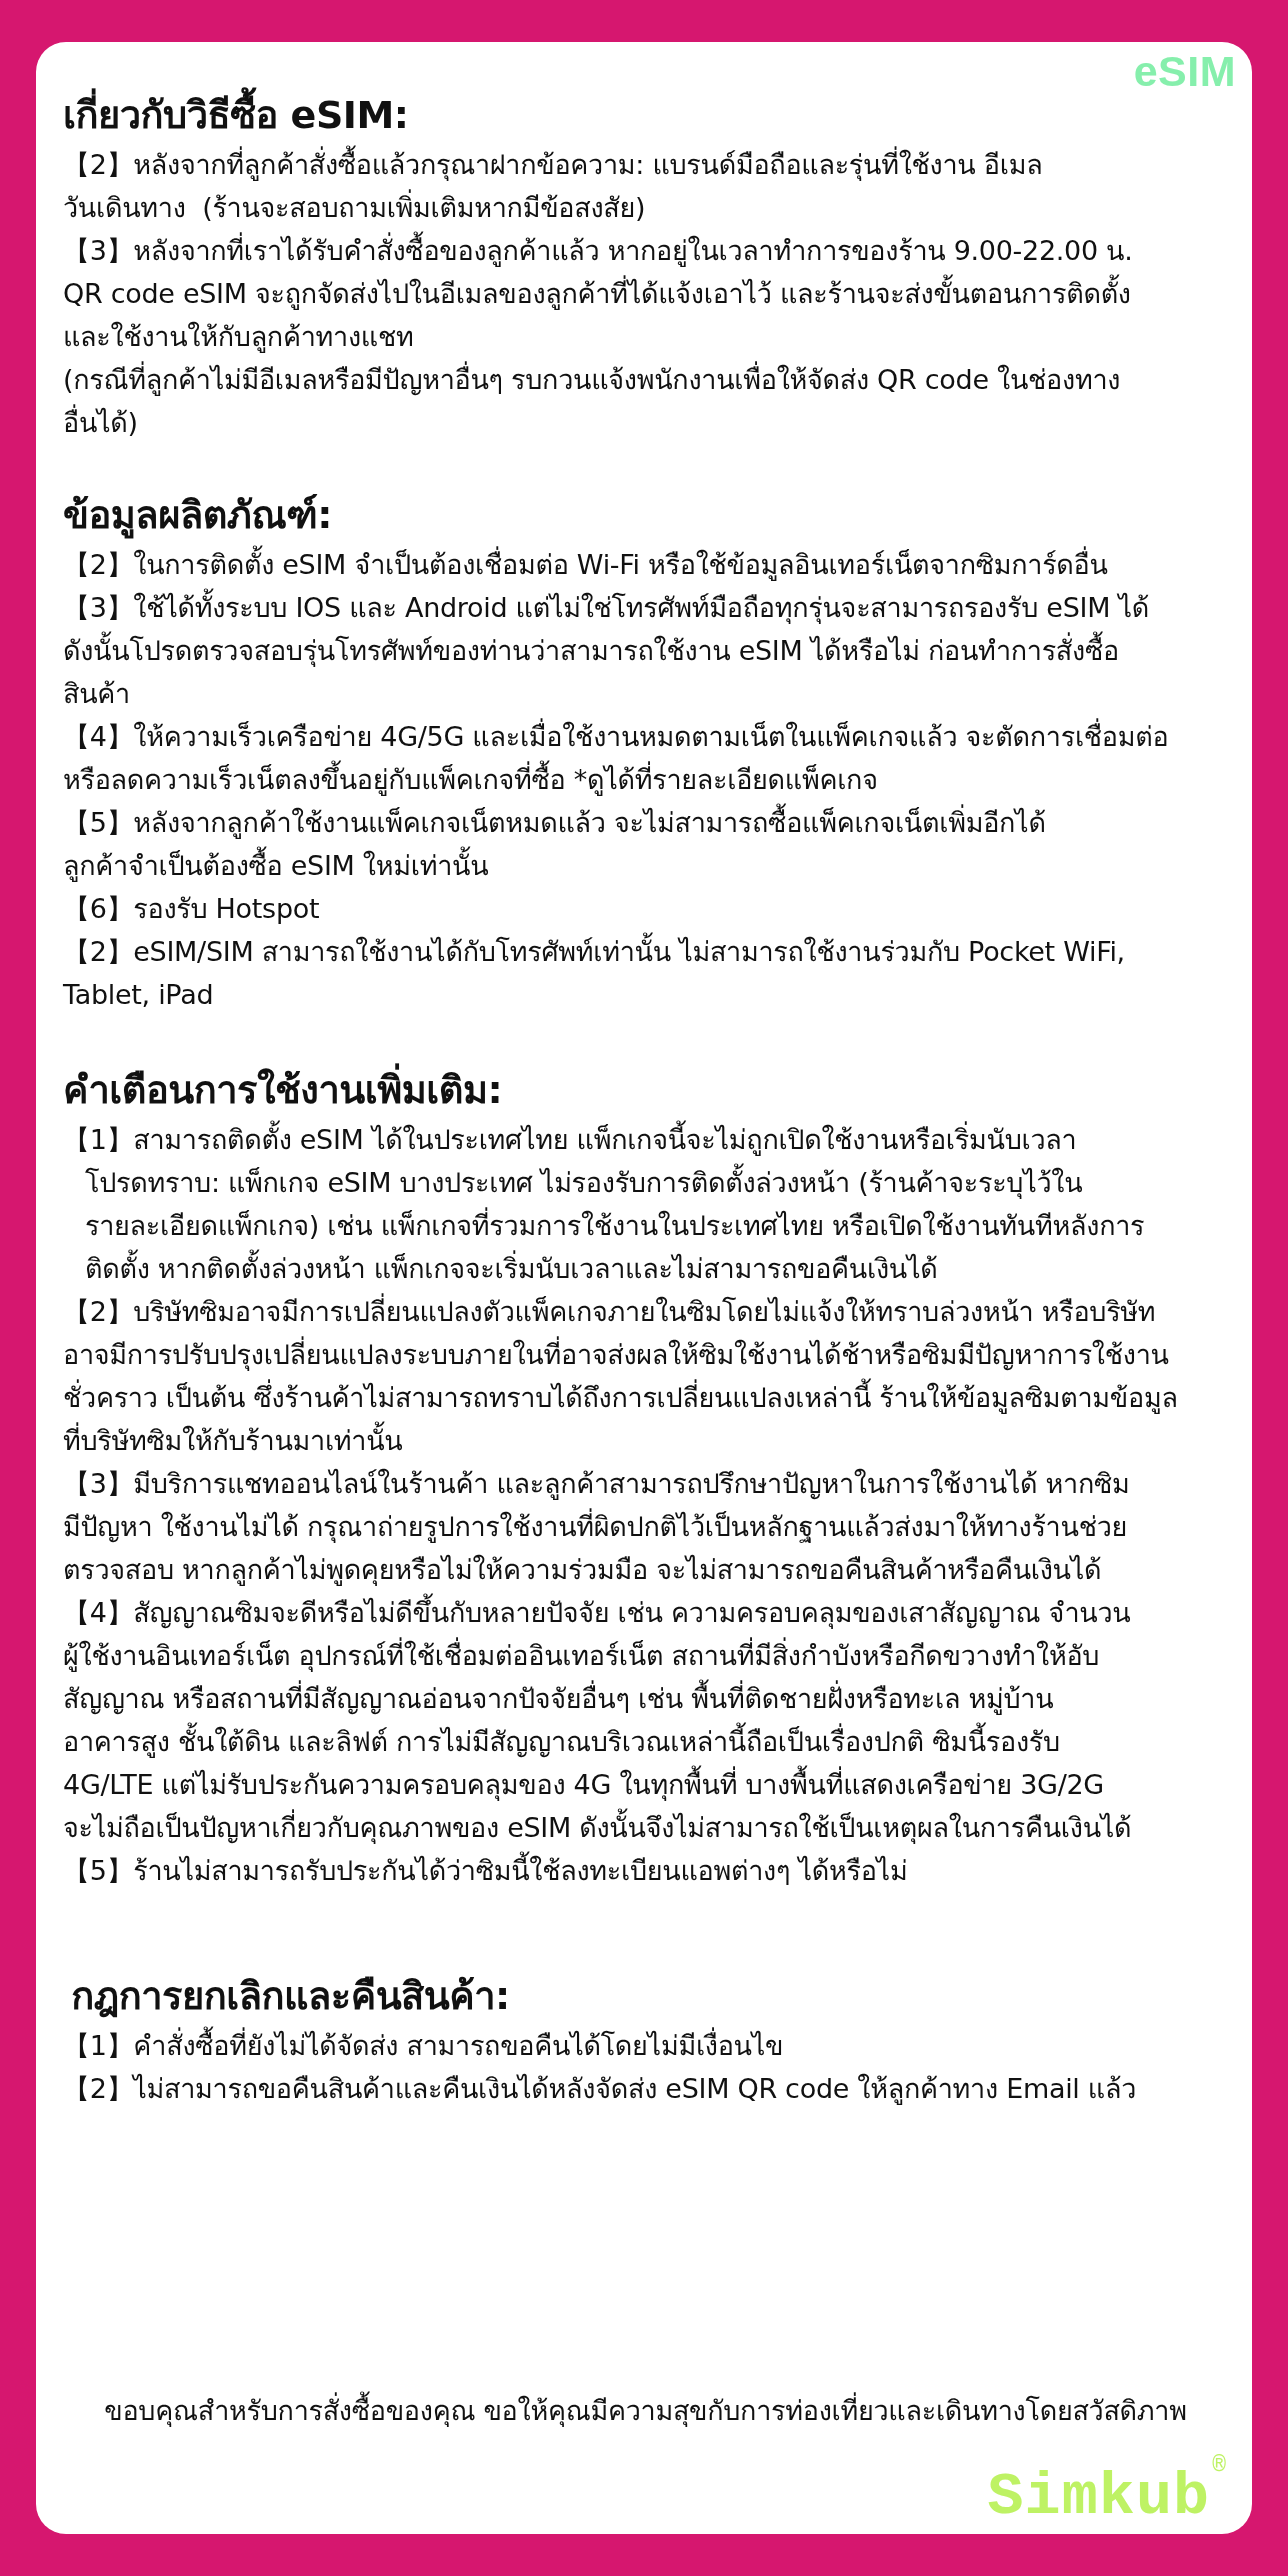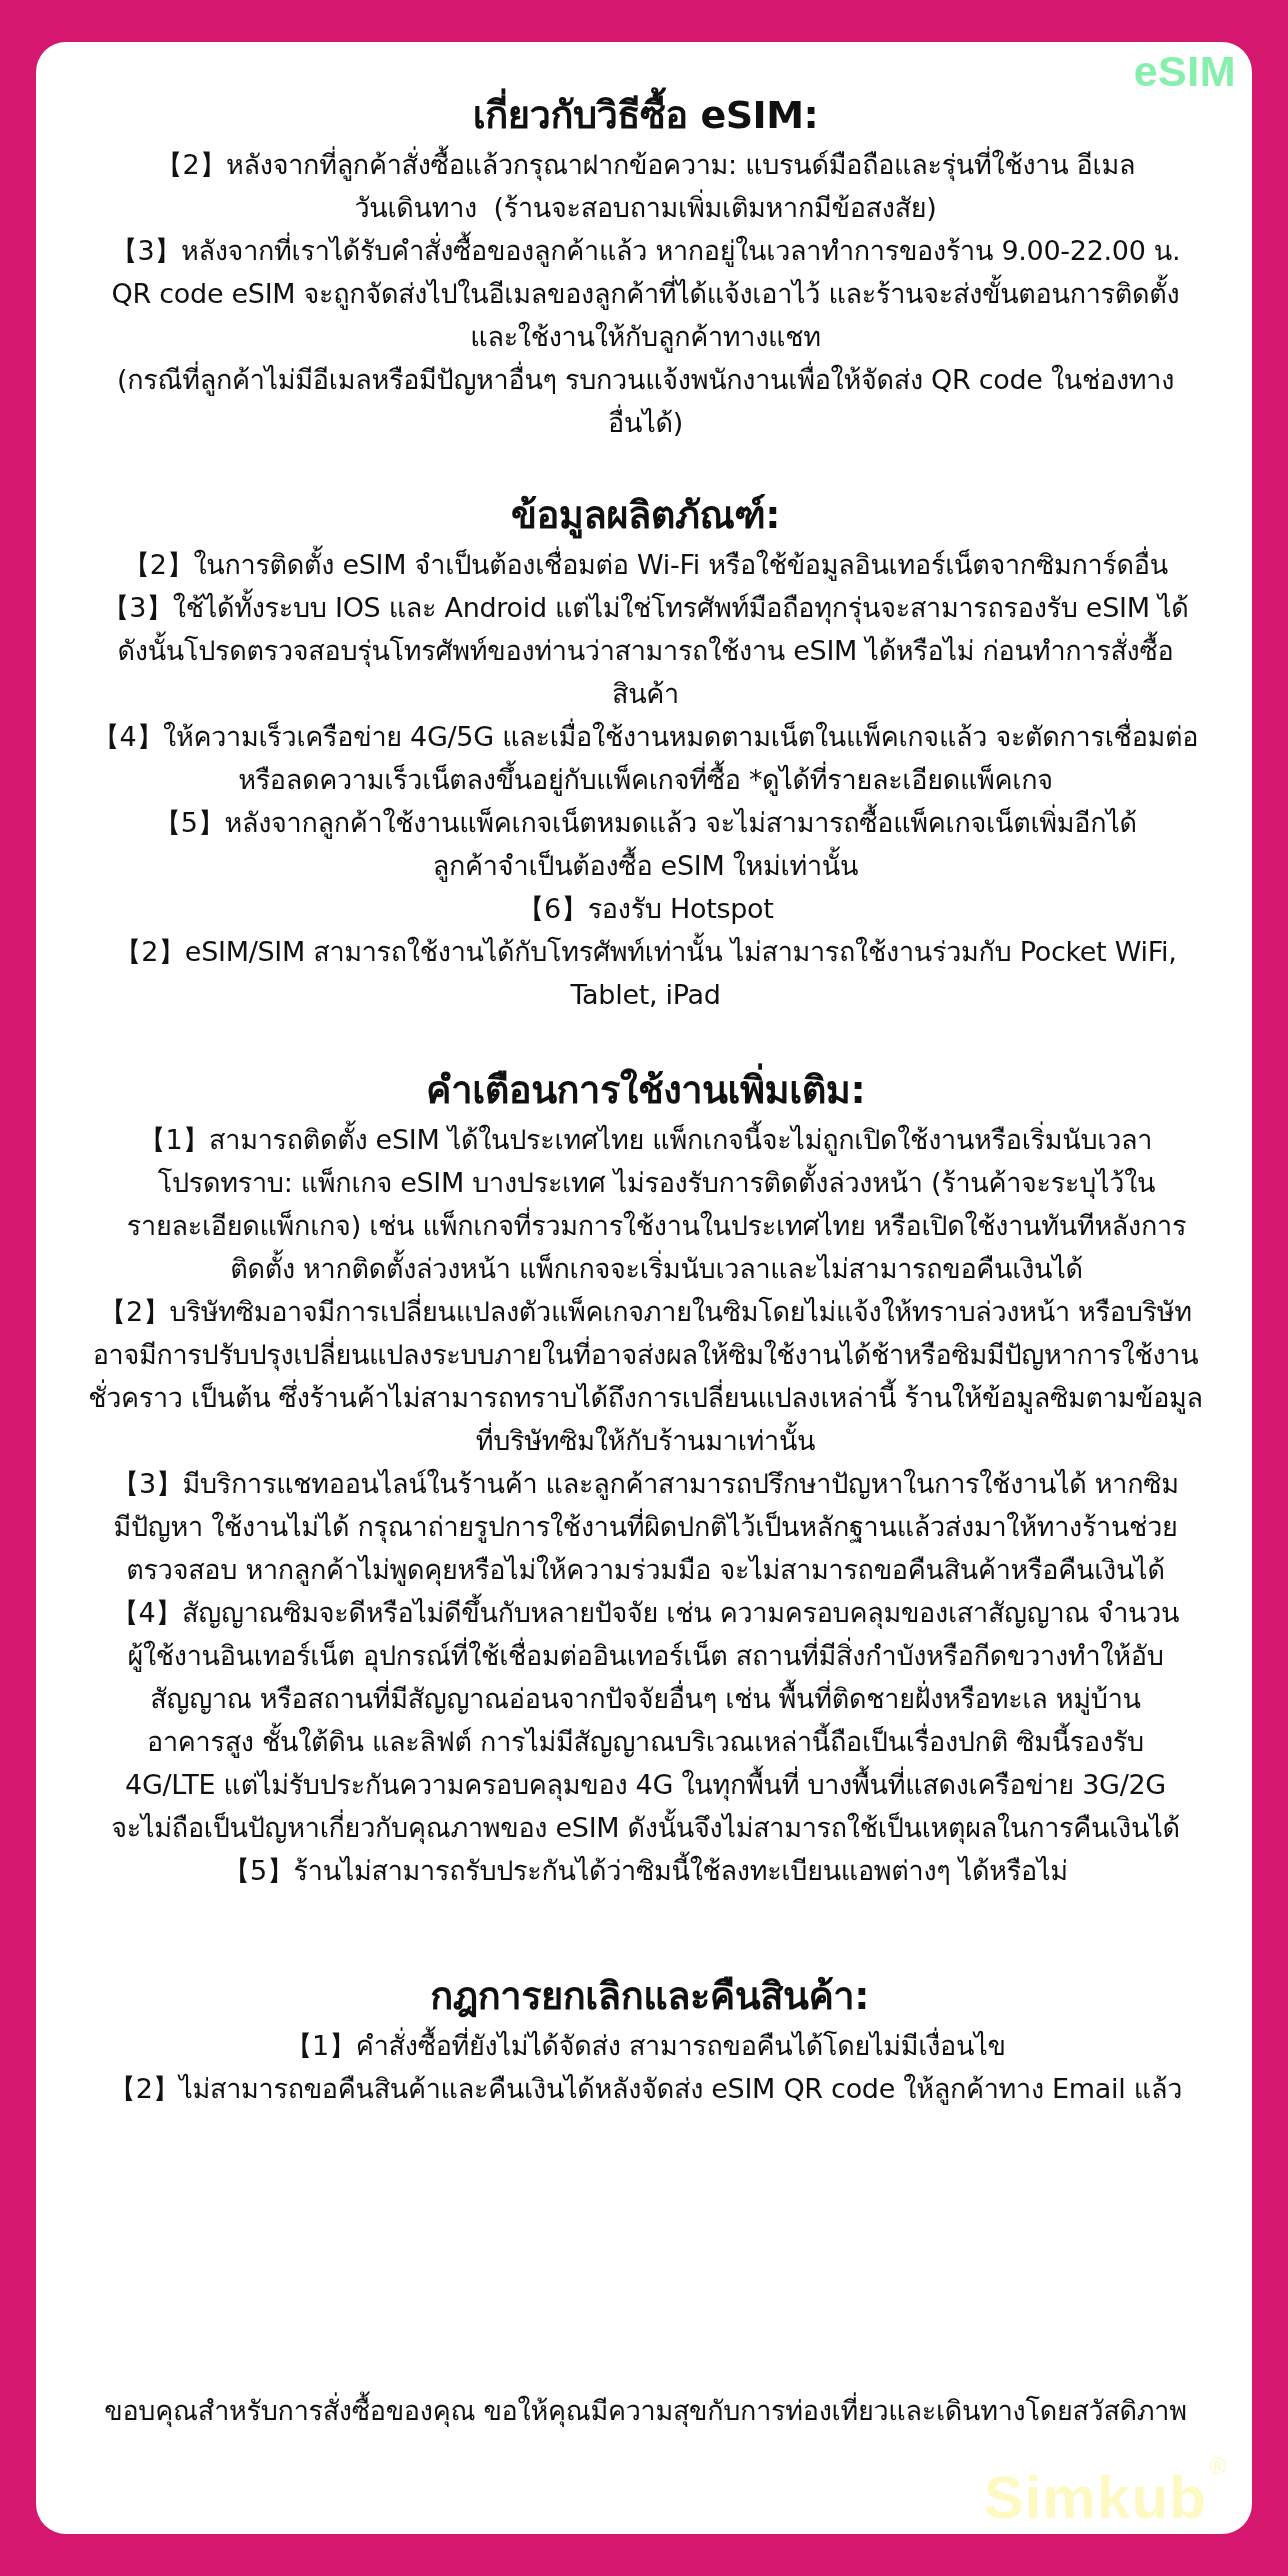--- a/index.html
+++ b/index.html
@@ -24,21 +24,20 @@
     font-family:"Liberation Sans", sans-serif;
     font-weight:bold;
     font-size:43px;
     color:#86efac;
     letter-spacing:0.5px;
   }
   .content {
     position:absolute;
     left:63px; top:88px;
     width:1165px;
-    text-align:center;
   }
   .section { margin-bottom:33px; }
   .section-title {
     font-weight:bold;
     font-size:38px;
     line-height:55px;
     margin:0;
     letter-spacing:-0.5px;
   }
   .item {
@@ -62,24 +61,24 @@
     position:absolute;
     left:63px; width:1165px;
     top:2389px;
     text-align:center;
     font-size:27px;
     letter-spacing:-0.3px;
   }
   .logo {
     position:absolute;
     right:63px; top:2463px;
-    font-family:Liberation Sans, sans-serif;
+    font-family:Liberation Mono, monospace;
     font-weight:bold;
     font-size:60px;
-    color:#fef9c3;
+    color:#bef264;
     letter-spacing:1.1px;
   }
   .logo sup {
     font-size:23px;
     font-weight:normal;
     vertical-align:top;
     position:relative; top:-10px; left:2.2px;
   }
 </style>
 </head>

